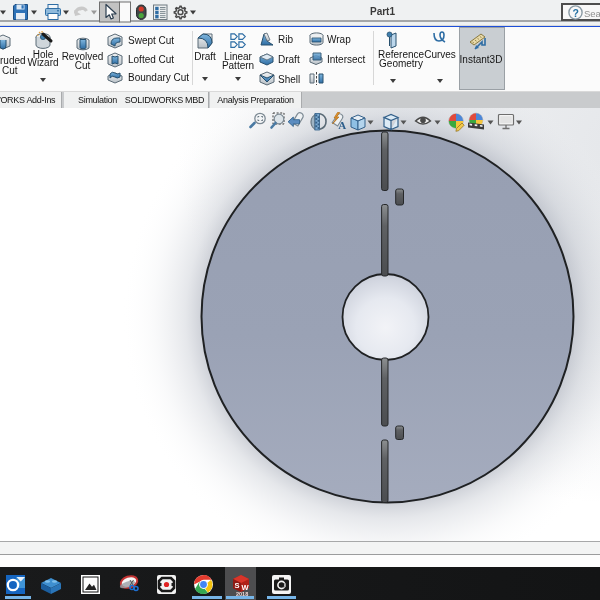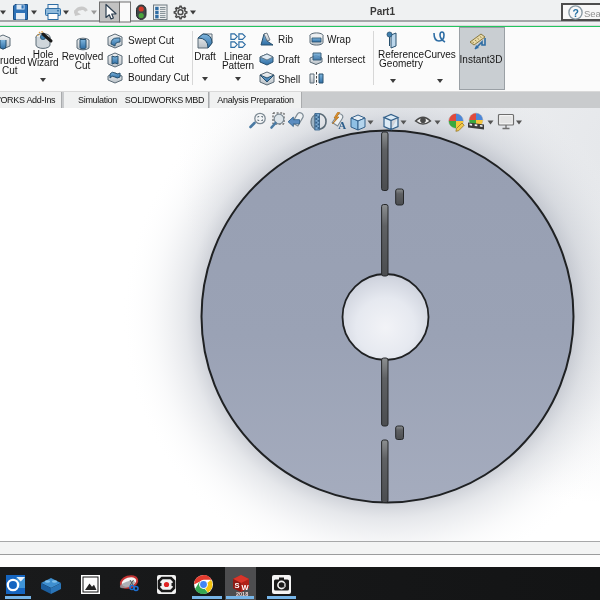--- a/index.html
+++ b/index.html
@@ -1,18 +1,18 @@
 <!DOCTYPE html>
 <html><head>
 <meta charset="utf-8">
 <style>
   * { margin:0; padding:0; box-sizing:border-box; }
   html,body { width:600px; height:600px; overflow:hidden;
     font-family:"Liberation Sans", sans-serif; }
-  #app { position:relative; width:600px; height:600px; background:#22c55e; }
+  #app { position:relative; width:600px; height:600px; background:#1d4ed8; }
 
   
   #titlebar { position:absolute; left:0; top:0; width:600px; height:26px;
     background:#eff1f2; border-bottom:1px solid #d9dadb; }
   .ttext { position:absolute; top:5.5px; font-size:10px; color:#3a3a3a; }
   #searchbox { position:absolute; left:561px; top:3px; width:45px; height:18px;
     background:#f8f8f8; border:2px solid #4d4d4d; }
   #searchbox span { position:absolute; left:21px; top:2.5px; font-size:9.5px; color:#8f8f8f; }
 
   

